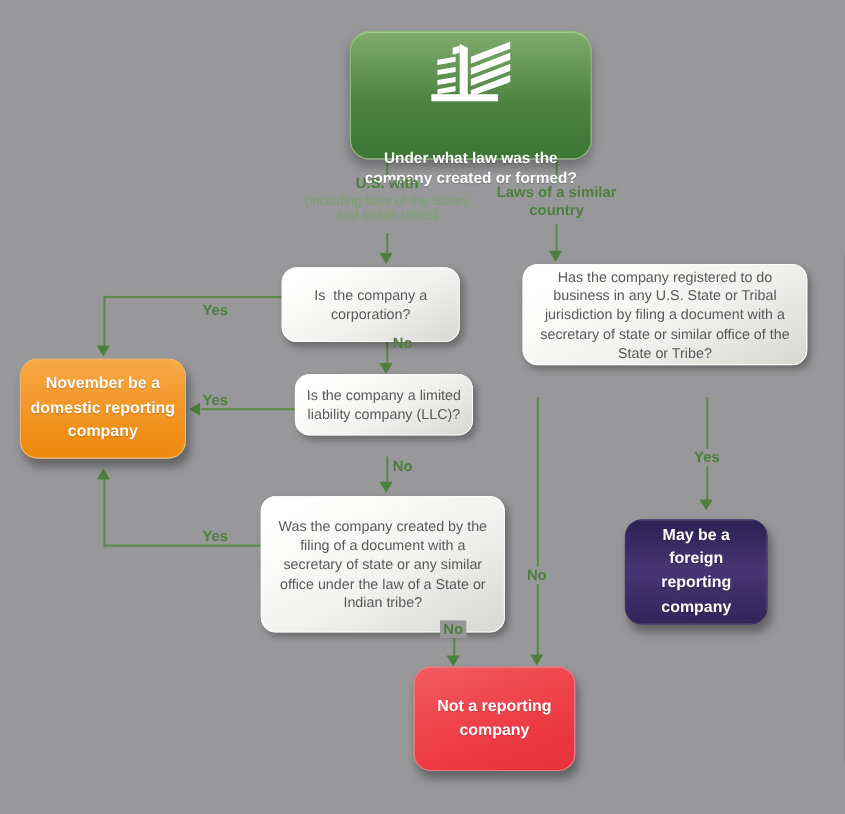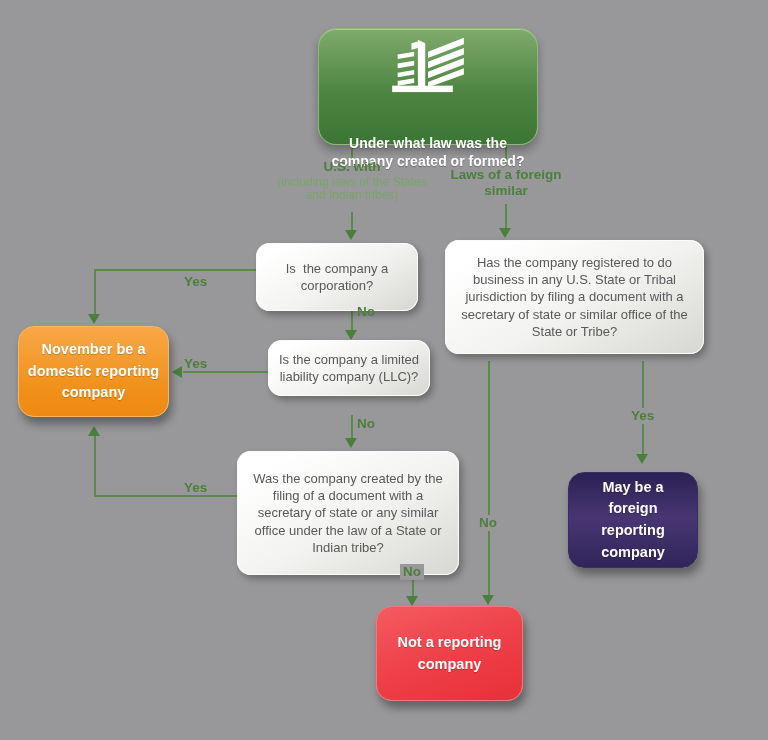--- a/index.html
+++ b/index.html
@@ -85,21 +85,21 @@
   </div>
 
   <div class="vline" style="left:351px;top:145px;height:14px"></div>
   <div class="vline" style="left:505px;top:145px;height:21px"></div>
 
   <div class="branch-label" style="left:272px;top:159px;width:160px">
     <div class="bl-main">U.S. with</div>
     <div class="bl-sub">(including laws of the States and Indian tribes)</div>
   </div>
   <div class="branch-label" style="left:446px;top:167px;width:120px">
-    <div class="bl-main">Laws of a foreign similar</div>
+    <div class="bl-main">Laws of a similar country</div>
   </div>
 
   <div class="vline" style="left:351px;top:212px;height:19px"></div>
   <div class="ah ah-down" style="left:345px;top:230px"></div>
   <div class="vline" style="left:505px;top:204px;height:25px"></div>
   <div class="ah ah-down" style="left:499px;top:228px"></div>
 
   <div class="qbox" style="left:256px;top:243px;width:162px;height:68px">
     <span>Is  the company a corporation?</span>
   </div>
@@ -117,21 +117,21 @@
   <div class="edge-label" style="left:357px;top:417px">No</div>
 
   <div class="qbox" style="left:237px;top:451px;width:222px;height:124px">
     <span>Was the company created by the filing of a document with a secretary of state or any similar office under the law of a State or Indian tribe?</span>
   </div>
 
   <div class="vline" style="left:412px;top:549px;height:48px"></div>
   <div class="ah ah-down" style="left:406px;top:596px"></div>
   <div class="edge-label on-line" style="left:400px;top:564px">No</div>
 
-  <div class="qbox" style="left:445px;top:240px;width:259px;height:114px">
+  <div class="qbox" style="left:475px;top:240px;width:259px;height:92px">
     <span>Has the company registered to do business in any U.S. State or Tribal jurisdiction by filing a document with a secretary of state or similar office of the State or Tribe?</span>
   </div>
 
   <div class="vline" style="left:488px;top:361px;height:235px"></div>
   <div class="ah ah-down" style="left:482px;top:595px"></div>
   <div class="edge-label on-line" style="left:476px;top:515px">No</div>
 
   <div class="vline" style="left:642px;top:361px;height:94px"></div>
   <div class="ah ah-down" style="left:636px;top:454px"></div>
   <div class="edge-label on-line" style="left:628px;top:408px">Yes</div>

